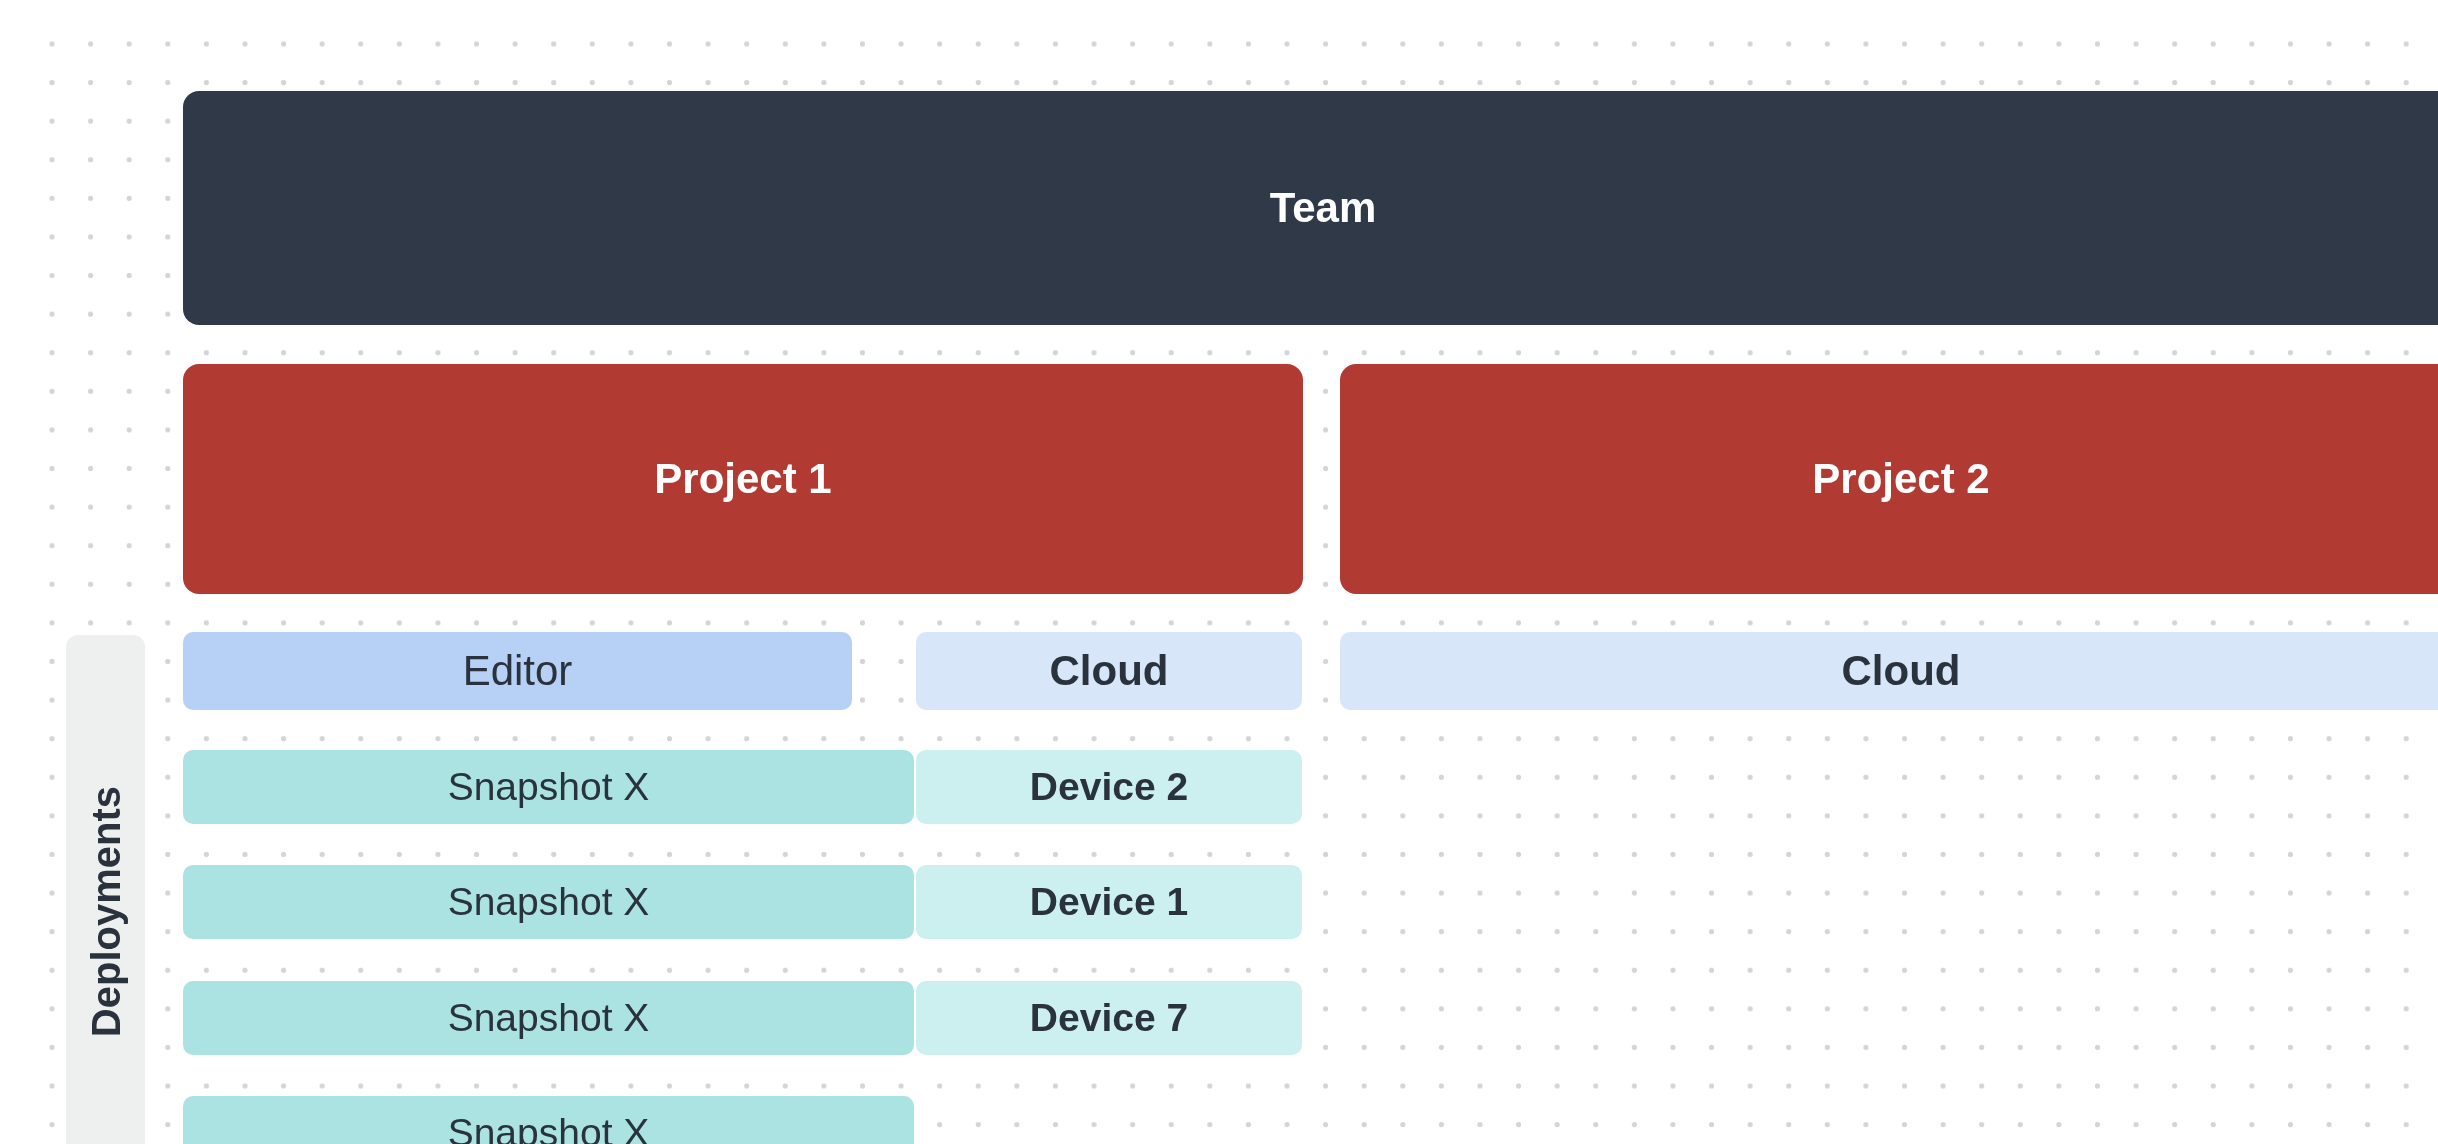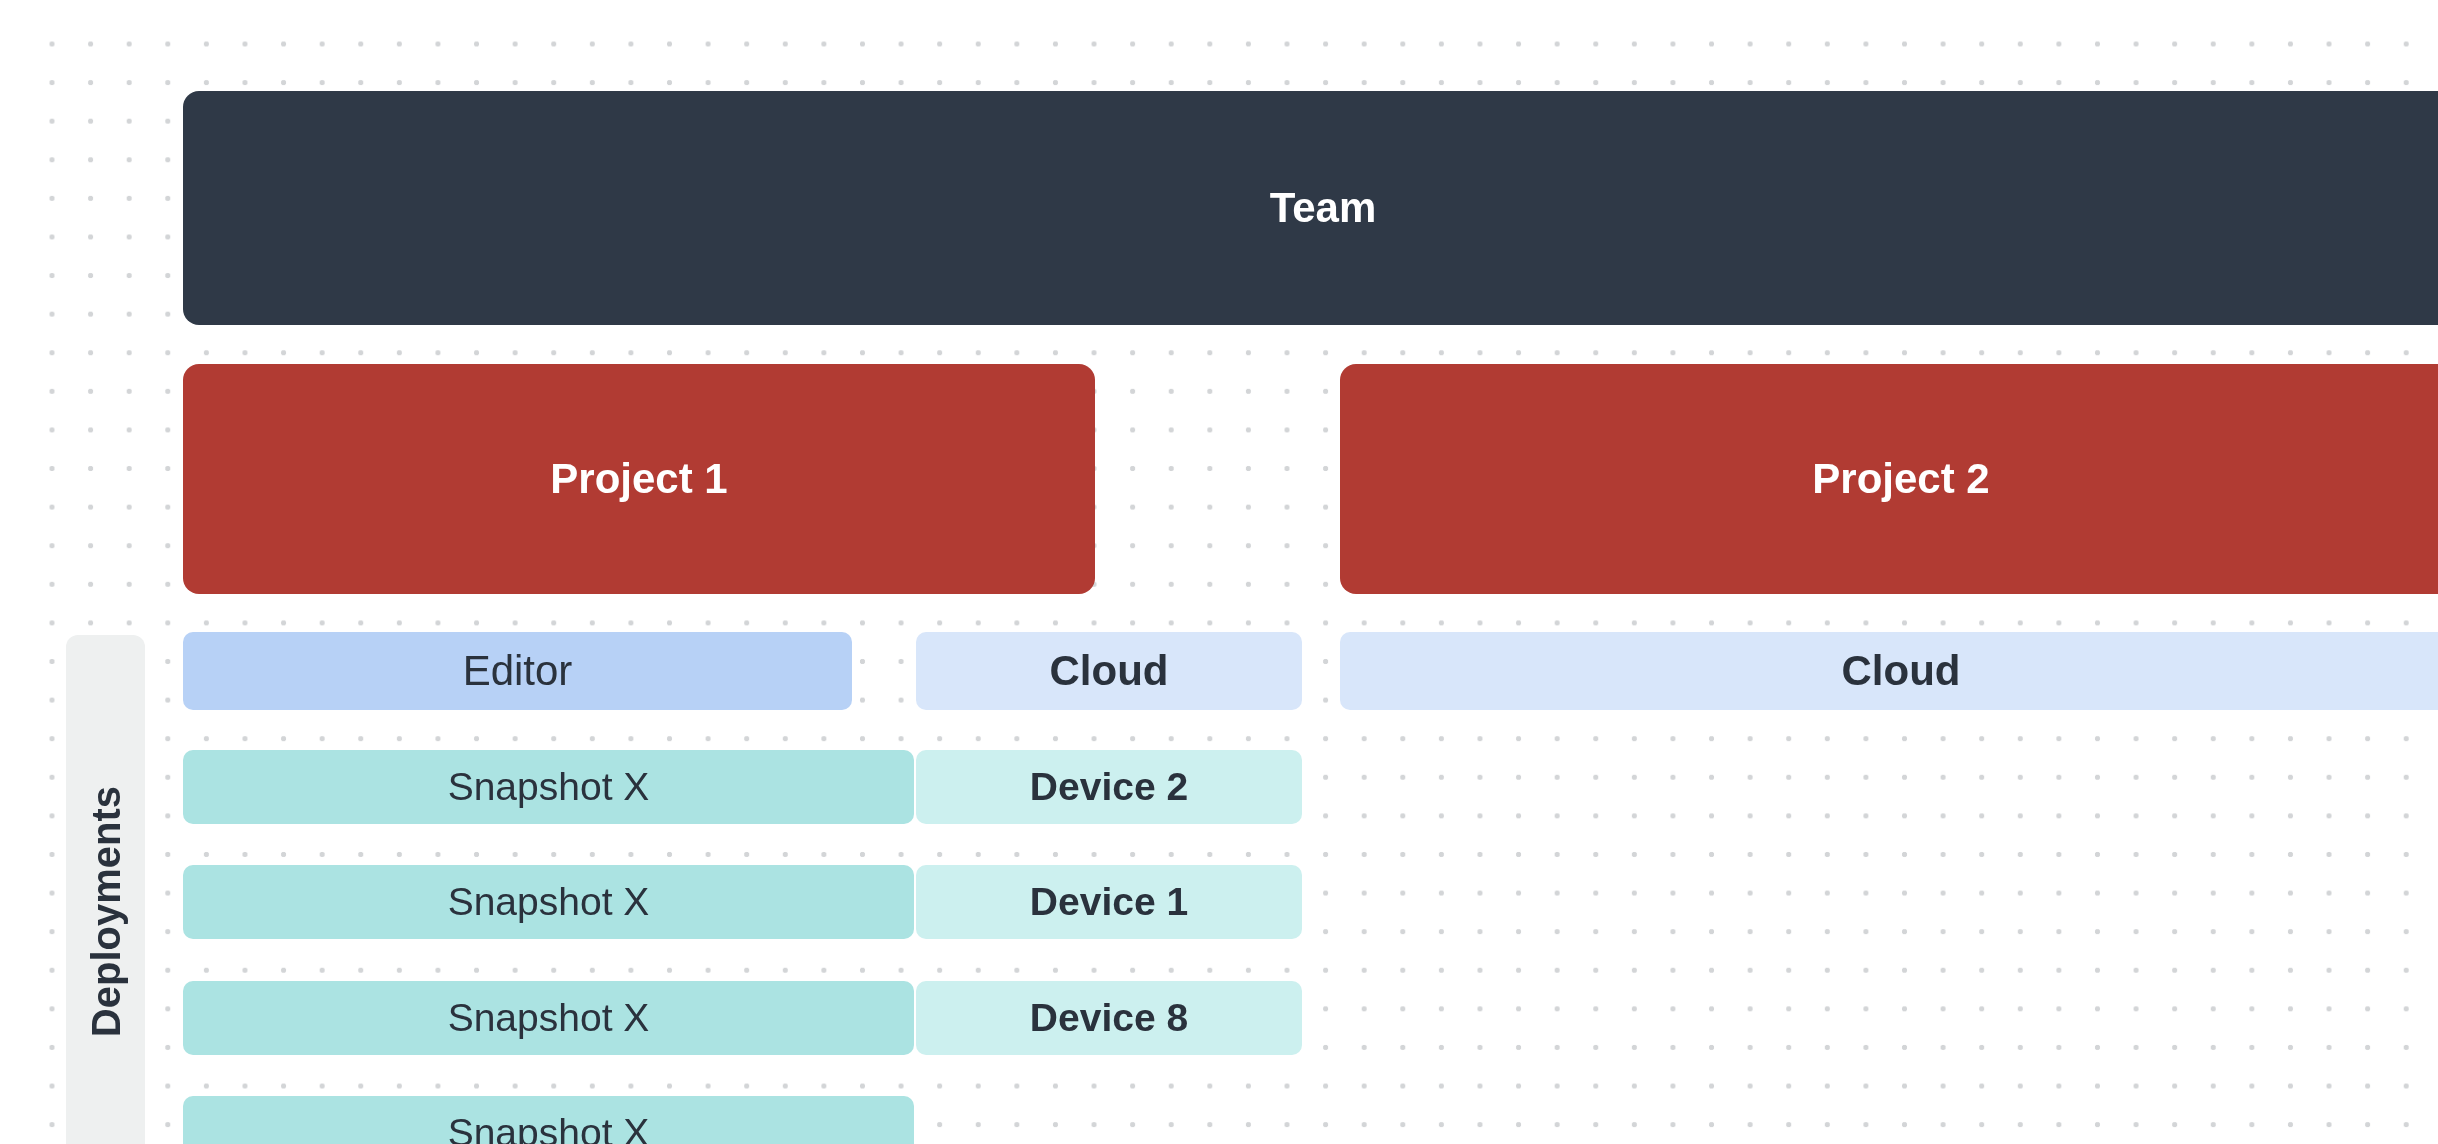--- a/index.html
+++ b/index.html
@@ -33,21 +33,21 @@
   .team{
     left:135px;top:43px;width:2280px;height:234px;border-radius:16px;
     background:var(--team-bg);color:var(--label-light);
     font-weight:bold;font-size:42px;
   }
   .project{
     top:316px;height:230px;border-radius:16px;
     background:var(--project-bg);color:var(--label-light);
     font-weight:bold;font-size:42px;
   }
-  .project.p1{left:135px;width:912px;text-align:right;}
+  .project.p1{left:135px;width:1120px;text-align:right;}
   .project.p2{left:1292px;width:1122px;}
   .hdr{
     top:584px;height:78px;border-radius:10px;color:var(--ink);font-size:42px;
   }
   .hdr.editor{left:135px;width:669px;background:var(--editor-bg);font-weight:normal;}
   .hdr.cloud-left{left:868px;width:386px;background:var(--cloud-bg);font-weight:bold;}
   .hdr.cloud-right{left:1292px;width:1122px;background:var(--cloud-bg);font-weight:bold;}
   .cell{
     height:74px;border-radius:10px;color:var(--ink);font-size:39px;
   }
@@ -107,20 +107,20 @@
     <span>Snapshot X</span>
   </div>
   <div class="node cell device row-1">
     <span>Device 1</span>
   </div>
 
   <div class="node cell snapshot row-2">
     <span>Snapshot X</span>
   </div>
   <div class="node cell device row-2">
-    <span>Device 8</span>
+    <span>Device 7</span>
   </div>
 
   <div class="node cell snapshot row-3">
     <span>Snapshot X</span>
   </div>
 
 </div>
 
 </body></html>

